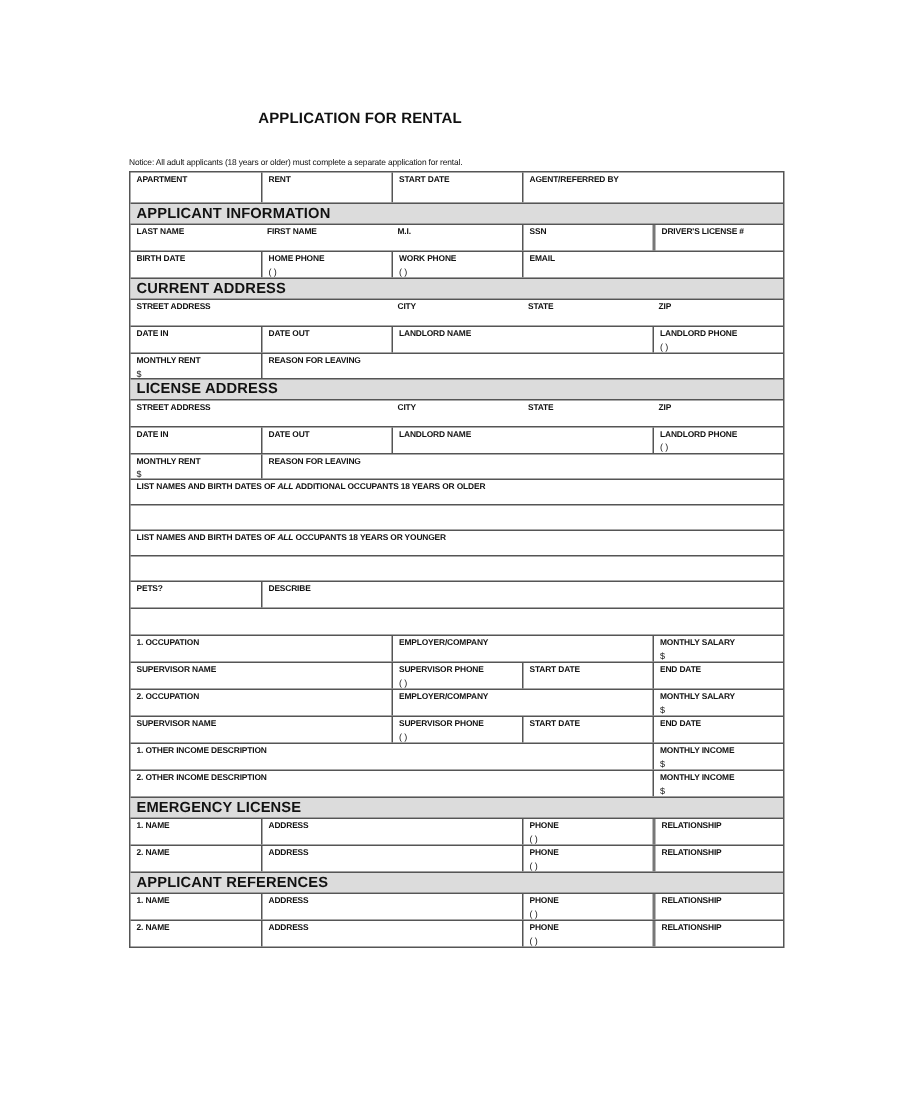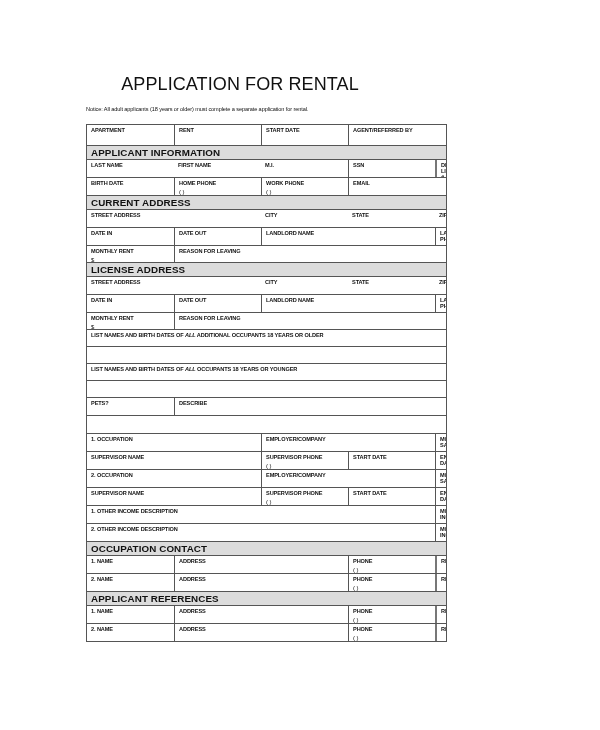--- a/index.html
+++ b/index.html
@@ -1,19 +1,19 @@
 <!DOCTYPE html>
 <html><head>
 <meta charset="utf-8">
 <style>
   html, body { margin: 0; padding: 0; background: #ffffff; }
   body { width: 600px; height: 730px; position: relative; font-family: "Liberation Sans", sans-serif; color: #111; overflow: hidden; }
-  .title { position: absolute; left: 0; width: 480px; top: 74px; text-align: center; font-size: 18px; font-weight: normal; letter-spacing: 0.1px; }
+  .title { position: absolute; left: 0; width: 480px; top: 74px; text-align: center; font-size: 10px; font-weight: bold; letter-spacing: 0.1px; }
   .notice { position: absolute; left: 86px; top: 106px; font-size: 5.6px; letter-spacing: -0.1px; }
-  .form { position: absolute; left: 86px; top: 124px; width: 361px; border: 1px solid #555; box-sizing: border-box; }
+  .form { position: absolute; left: 86px; top: 114px; width: 437px; border: 1px solid #555; box-sizing: border-box; }
   .row { display: flex; position: relative; box-sizing: border-box; border-top: 1px solid #555; }
   .row:first-child { border-top: none; }
   .cell { box-sizing: border-box; position: relative; padding: 2px 0 0 4px; font-size: 5.6px; font-weight: bold; letter-spacing: -0.1px; overflow: hidden; }
   .cell .sub { display: block; font-weight: normal; font-size: 6px; margin-top: 3px; }
   .bl { border-left: 1px solid #555; }
   .bl2 { border-left: 2px solid #777; }
   .section { background: #dcdcdc; height: 14px; font-size: 9.8px; font-weight: bold; padding: 1px 0 0 4px; box-sizing: border-box; letter-spacing: 0.1px; }
   .h17 { height: 17px; } .h18 { height: 18px; } .h20 { height: 20px; }
   .w1 { width: 87px; } .w2 { width: 87px; } .w3 { width: 87px; } .w4 { width: 87px; }
   .free { flex: 1; }
@@ -134,21 +134,21 @@
   </div>
   <div class="row h18">
     <div class="cell" style="width:348px"><span>1. OTHER INCOME DESCRIPTION</span></div>
     <div class="cell free bl"><span>MONTHLY INCOME</span><span class="sub">$</span></div>
   </div>
   <div class="row h18">
     <div class="cell" style="width:348px"><span>2. OTHER INCOME DESCRIPTION</span></div>
     <div class="cell free bl"><span>MONTHLY INCOME</span><span class="sub">$</span></div>
   </div>
 
-  <div class="row section">OCCUPATION CONTACT</div>
+  <div class="row section">EMERGENCY LICENSE</div>
   <div class="row h18">
     <div class="cell w1"><span>1. NAME</span></div>
     <div class="cell bl" style="width:174px"><span>ADDRESS</span></div>
     <div class="cell w4 bl"><span>PHONE</span><span class="sub">(        )</span></div>
     <div class="cell free bl2"><span>RELATIONSHIP</span></div>
   </div>
   <div class="row h18">
     <div class="cell w1"><span>2. NAME</span></div>
     <div class="cell bl" style="width:174px"><span>ADDRESS</span></div>
     <div class="cell w4 bl"><span>PHONE</span><span class="sub">(        )</span></div>

